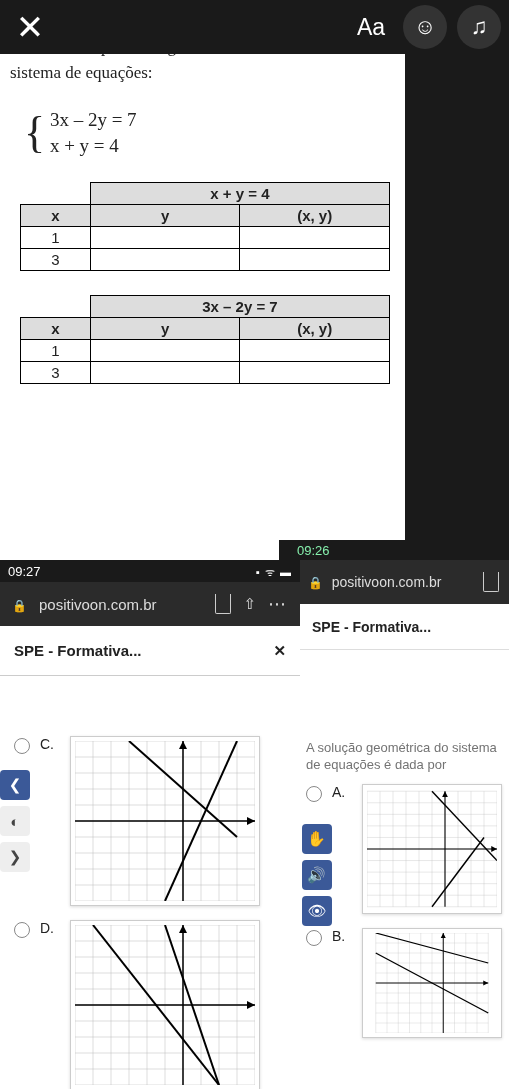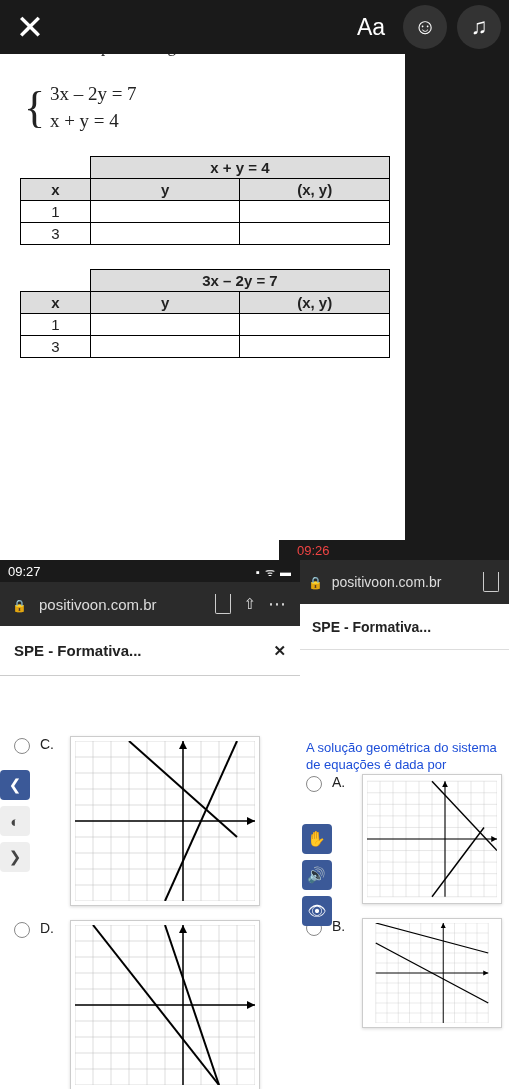--- a/index.html
+++ b/index.html
@@ -81,21 +81,21 @@
     height: 520px;
     background: #1a1a1a;
   }
   .status-time-r {
     position:absolute;
     top: 540px;
     right: 0;
     width: 230px;
     height: 20px;
     background:#1a1a1a;
-    color:#ef4444;
+    color:#86efac;
     font-size:13px;
     padding-left: 18px;
     display:flex;
     align-items:center;
   }
   .url-bar-right {
     position: absolute;
     top: 560px; right: 0;
     width: 230px;
     height: 44px;
@@ -174,21 +174,21 @@
     padding: 60px 10px 0 14px;
   }
   .lower-right {
     position: absolute;
     top: 650px; right: 0;
     width: 209px;
     bottom: 0;
     background: #fff;
     padding: 90px 6px 0 6px;
   }
-  .q-text { font-size: 13px; color:#1d4ed8; line-height:1.3;}
+  .q-text { font-size: 13px; color:#737373; margin-bottom: 10px; line-height:1.3;}
   .option {
     display: flex;
     align-items: flex-start;
     gap: 10px;
     margin-bottom: 14px;
   }
   .radio {
     width: 16px; height: 16px;
     border: 1.5px solid #888;
     border-radius: 50%;
@@ -243,20 +243,21 @@
   <div class="icon-btn">
       <span class="aa-label">Aa</span>
     </div>
   <div class="icon-btn circle">☺</div>
   <div class="icon-btn circle">♫</div>
 </div>
 
 <div class="content-top">
   <div class="intro-line1">fessor de Carlos pr         m</div>
   <div class="intro-line2">ício representar grafi        e</div>
+  <div class="intro-line3">sistema de equações:</div>
 
   <div class="eq-system">
     <span class="eq-brace">{</span>
     <span class="eq-lines">
       <div>3x – 2y = 7</div>
       <div>x + y = 4</div>
     </span>
   </div>
 
 

